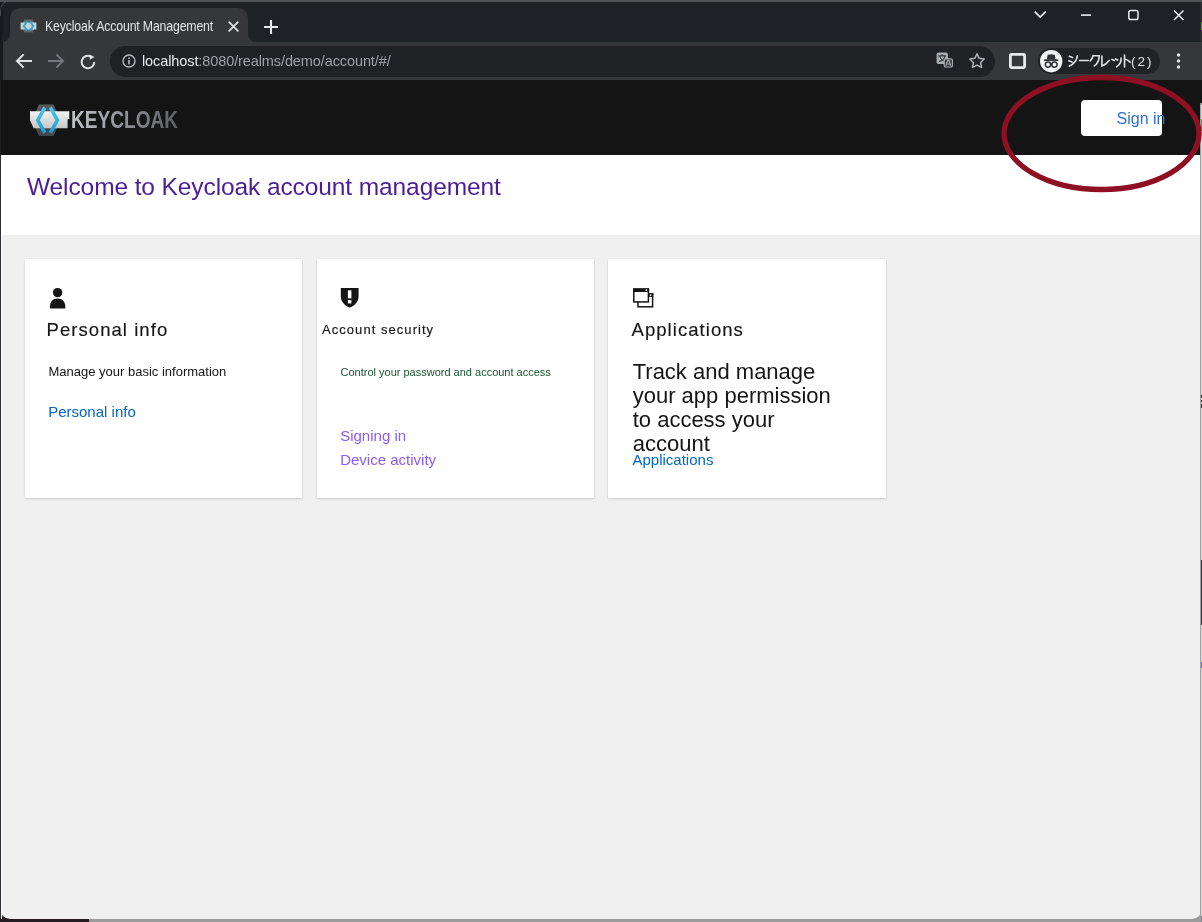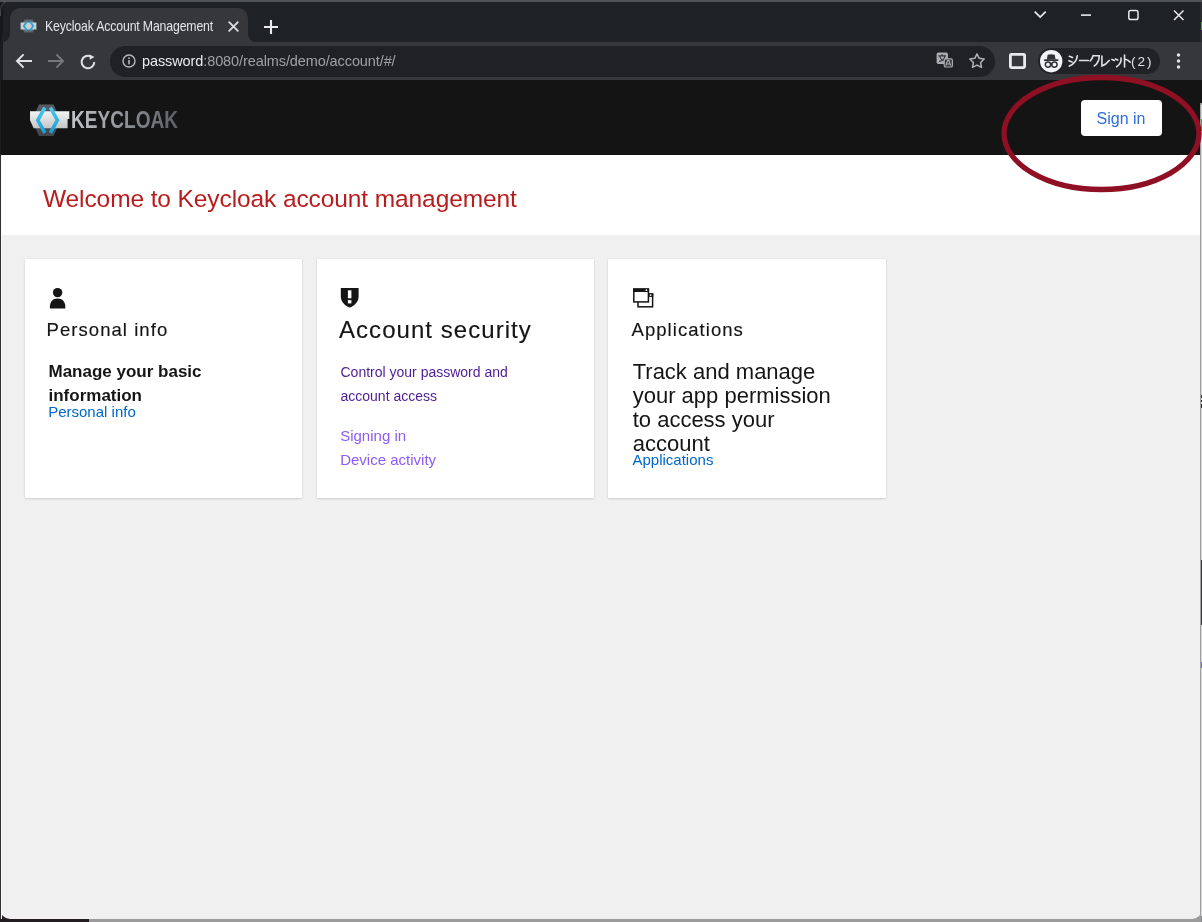--- a/index.html
+++ b/index.html
@@ -59,21 +59,21 @@
   <path d="M14.3 8 A6.3 6.3 0 1 1 10.7 2.3" stroke="#dfe1e4" stroke-width="2" fill="none"></path>
   <polygon points="9.7,0.4 9.7,5.8 14.5,3.1" fill="#dfe1e4"></polygon>
 </svg>
 
 <div class="abs" style="left:110px;top:45.5px;width:885px;height:31px;background:#1f2124;border-radius:15.5px;"></div>
 <svg class="abs" style="left:121.5px;top:54px;" width="14" height="14" viewBox="0 0 14 14">
   <circle cx="7" cy="7" r="6" fill="none" stroke="#b4b7bc" stroke-width="1.4"></circle>
   <rect x="6.2" y="6" width="1.6" height="4.4" fill="#b4b7bc"></rect>
   <rect x="6.2" y="3.4" width="1.6" height="1.6" fill="#b4b7bc"></rect>
 </svg>
-<div class="abs" style="left:142px;top:53px;height:16px;font-size:14.5px;line-height:16px;white-space:nowrap;color:#9da1a6;letter-spacing:-0.1px;"><span style="color:#e8eaed;">password</span>:8080/realms/demo/account/#/</div>
+<div class="abs" style="left:142px;top:53px;height:16px;font-size:14.5px;line-height:16px;white-space:nowrap;color:#9da1a6;letter-spacing:-0.1px;"><span style="color:#e8eaed;">localhost</span>:8080/realms/demo/account/#/</div>
 
 <svg class="abs" style="left:936px;top:52px;" width="18" height="18" viewBox="0 0 18 18">
   <rect x="0.6" y="0.6" width="11.4" height="11.4" rx="1.8" fill="#a9adb2"></rect>
   <path d="M2.4 3.9 H10 M6.2 2.2 V4 M8.9 4 C8.6 6.8 5.7 8.9 3.1 9.5 M3.7 4 C4.2 6.4 6.8 8.7 9.4 9.3" stroke="#33353a" stroke-width="1.15" fill="none"></path>
   <rect x="8.2" y="6.8" width="8.2" height="8.2" rx="1.6" fill="#33353a" stroke="#a9adb2" stroke-width="1.2"></rect>
   <path d="M9.9 13.6 L11.6 8.6 H13 L14.7 13.6 M10.6 12 H14" stroke="#a9adb2" stroke-width="1.1" fill="none"></path>
 </svg>
 
 <svg class="abs" style="left:968px;top:52px;" width="18" height="18" viewBox="0 0 18 18">
   <path d="M9 1.8 L11.2 6.3 L16.2 7 L12.6 10.5 L13.5 15.4 L9 13.1 L4.5 15.4 L5.4 10.5 L1.8 7 L6.8 6.3 Z" fill="none" stroke="#aeb1b6" stroke-width="1.5" stroke-linejoin="round"></path>
@@ -134,44 +134,44 @@
     </linearGradient>
   </defs>
   <polygon points="3.7,17.2 11,1.5 25.5,1.5 32.8,17.2 25.5,32.9 11,32.9" fill="url(#hexg)"></polygon>
   <polygon points="2,8.3 41.3,8.3 41.3,16 39.6,16 39.6,25.3 5.6,25.3 2,17.2" fill="url(#bandg)"></polygon>
   <path d="M16.8 4.6 L9.8 17.2 L16.8 29.8" stroke="url(#chev)" stroke-width="3.6" fill="none"></path>
   <path d="M22.4 4.6 L29.4 17.2 L22.4 29.8" stroke="url(#chev)" stroke-width="3.6" fill="none"></path>
   <text x="43" y="25.2" font-family="Liberation Sans, sans-serif" font-weight="bold" font-size="23" fill="url(#txtg)" textLength="107" lengthAdjust="spacingAndGlyphs">KEYCLOAK</text>
 </svg>
 
 <div class="abs" style="left:1081px;top:100px;width:80.5px;height:36.3px;background:#ffffff;border-radius:4px;"></div>
-<div class="abs" style="left:1081px;top:110px;width:80px;height:18px;text-align:center;font-size:16px;line-height:18px;color:#2e6fd9;">Sign in</div>
+<div class="abs" style="left:1081px;top:110px;width:80px;height:18px;text-align:center;font-size:16px;line-height:18px;color:#2e6fd9;padding-left:20px;">Sign in</div>
 
 <div class="abs" style="left:0;top:154.5px;width:1202px;height:80.5px;background:#ffffff;"></div>
-<div class="abs" style="left:27px;top:187px;font-size:24.5px;letter-spacing:-0.1px;line-height:24.5px;color:#b91c1c;margin-left:16px;">Welcome to Keycloak account management</div>
+<div class="abs" style="left:27px;top:175px;font-size:24.5px;letter-spacing:-0.1px;line-height:24.5px;color:#4c1d95;">Welcome to Keycloak account management</div>
 
 <div class="abs" style="left:25px;top:259px;width:276.5px;height:238.5px;background:#fff;box-shadow:0 1px 2px rgba(3,3,3,.13),0 0 2px rgba(3,3,3,.06);"></div>
 <div class="abs" style="left:316.5px;top:259px;width:277px;height:238.5px;background:#fff;box-shadow:0 1px 2px rgba(3,3,3,.13),0 0 2px rgba(3,3,3,.06);"></div>
 <div class="abs" style="left:608px;top:259px;width:277.5px;height:238.5px;background:#fff;box-shadow:0 1px 2px rgba(3,3,3,.13),0 0 2px rgba(3,3,3,.06);"></div>
 
 <svg class="abs" style="left:48.5px;top:287px;" width="18" height="23" viewBox="0 0 18 23">
   <circle cx="8.6" cy="5.6" r="4.7" fill="#151515"></circle>
   <path d="M0.9 21.5 v-1.6 c0 -5 2.8 -8.3 7.7 -8.3 s7.7 3.3 7.7 8.3 v1.6 z" fill="#151515"></path>
 </svg>
 <div class="abs" style="left:46.6px;top:320.8px;font-size:18.5px;letter-spacing:1.05px;line-height:18.5px;color:#151515;-webkit-text-stroke:0.15px #151515;">Personal info</div>
-<div class="abs" style="left:48.5px;top:360px;width:240px;font-size:17px;line-height:24px;color:#151515;font-weight:bold;">Manage your basic information</div>
+<div class="abs" style="left:48.5px;top:360px;width:240px;font-size:13px;line-height:24px;color:#151515;">Manage your basic information</div>
 <div class="abs" style="left:48.2px;top:400.3px;font-size:15px;line-height:24px;color:#0066cc;">Personal info</div>
 
 <svg class="abs" style="left:340px;top:287px;" width="20" height="21" viewBox="0 0 20 21">
   <path d="M0.8 1 H18.6 V9.4 C18.6 15.1 13.9 18.9 9.7 20.6 C5.5 18.9 0.8 15.1 0.8 9.4 Z" fill="#151515"></path>
   <rect x="7.9" y="3.3" width="3.5" height="8" fill="#ffffff"></rect>
   <rect x="7.9" y="13.1" width="3.5" height="3.3" fill="#ffffff"></rect>
 </svg>
-<div class="abs" style="left:339px;top:320.8px;font-size:24px;letter-spacing:1.05px;line-height:18.5px;color:#151515;-webkit-text-stroke:0.15px #151515;">Account security</div>
-<div class="abs" style="left:340.5px;top:360px;width:215px;font-size:14px;line-height:24px;color:#4c1d95;">Control your password and account access</div>
+<div class="abs" style="left:322px;top:320.8px;font-size:13px;letter-spacing:1.05px;line-height:18.5px;color:#151515;-webkit-text-stroke:0.15px #151515;">Account security</div>
+<div class="abs" style="left:340.5px;top:360px;width:215px;font-size:11px;line-height:24px;color:#14532d;">Control your password and account access</div>
 <div class="abs" style="left:340.2px;top:424px;font-size:15px;line-height:24.4px;color:#8b5cf6;">Signing in<br>Device activity</div>
 
 <svg class="abs" style="left:632px;top:287px;" width="23" height="22" viewBox="0 0 23 22">
   <g>
     <rect x="6" y="7" width="14.6" height="12.8" fill="#ffffff" stroke="#151515" stroke-width="1.5"></rect>
     <rect x="5.3" y="6.3" width="16" height="3.6" fill="#151515"></rect>
     <circle cx="18.6" cy="8.1" r="0.9" fill="#ffffff"></circle>
     <rect x="1.8" y="2.1" width="14.6" height="12.8" fill="#ffffff" stroke="#151515" stroke-width="1.5"></rect>
     <rect x="1.1" y="1.4" width="16" height="3.6" fill="#151515"></rect>
     <circle cx="14.4" cy="3.2" r="0.9" fill="#ffffff"></circle>

